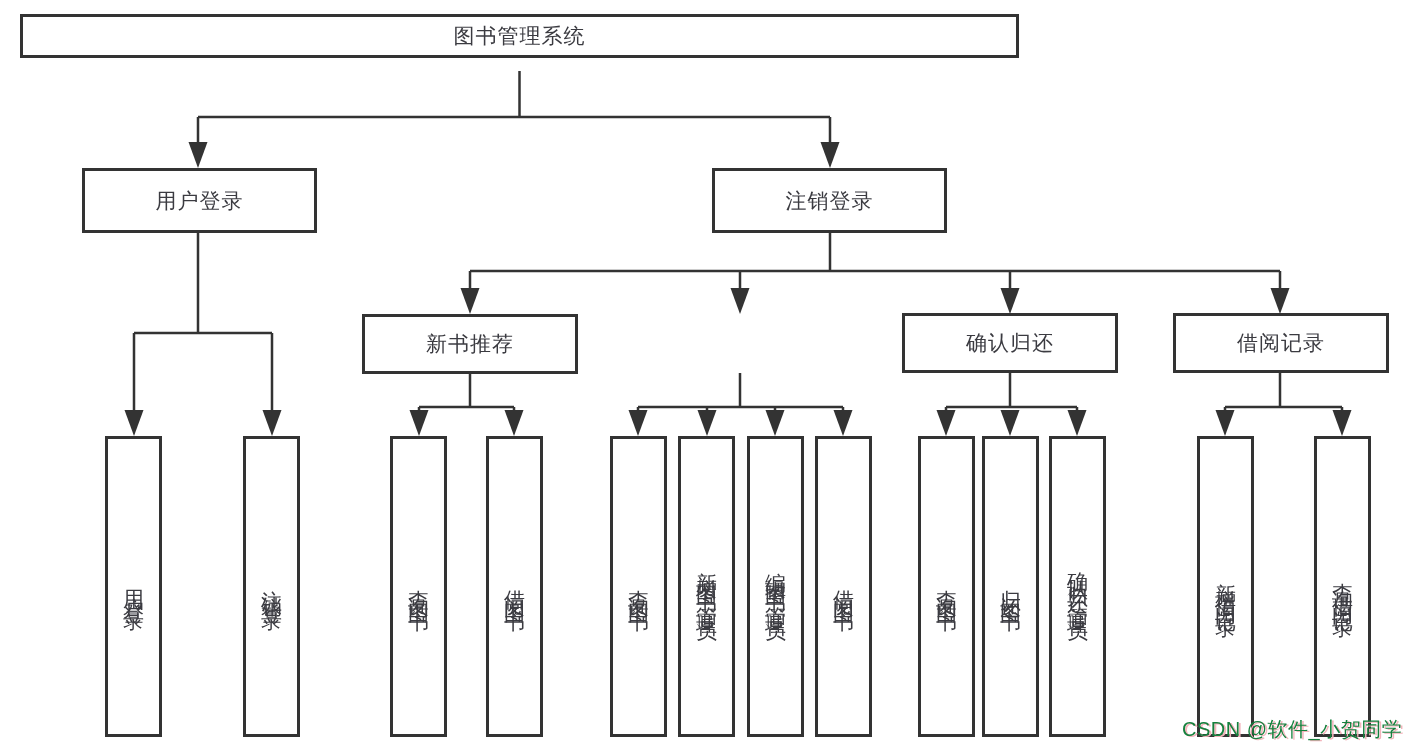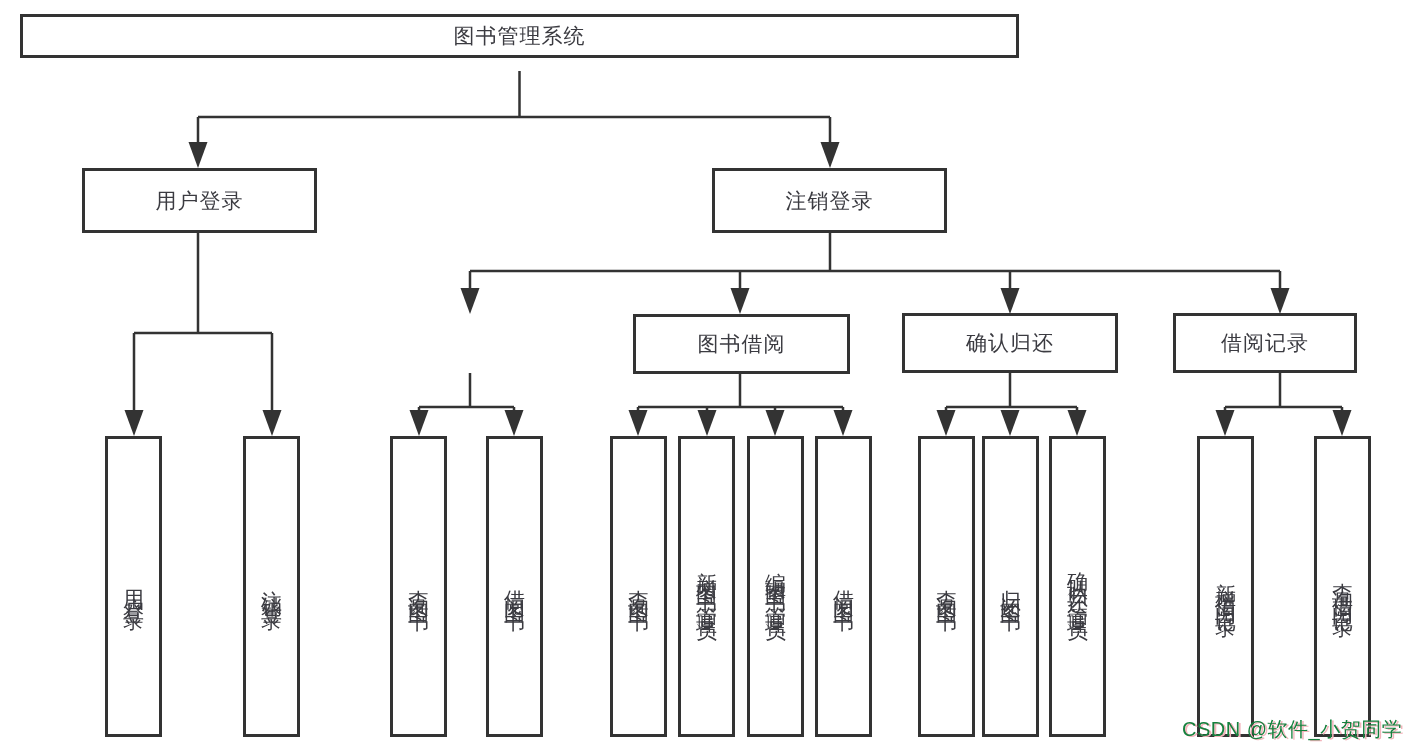--- a/index.html
+++ b/index.html
@@ -21,21 +21,21 @@
   }
   
   .n-root{left:20px;top:14px;width:999px;height:44px;}
   
   .n-user-login{left:82px;top:168px;width:235px;height:65px;}
   .n-book-mgmt{left:712px;top:168px;width:235px;height:65px;}
   
   .n-nbr{left:362px;top:314px;width:216px;height:60px;}
   .n-bb{left:633px;top:314px;width:217px;height:60px;}
   .n-cb{left:902px;top:313px;width:216px;height:60px;}
-  .n-br{left:1173px;top:313px;width:184px;height:60px;}
+  .n-br{left:1173px;top:313px;width:216px;height:60px;}
   
   .leaf{top:436px;width:57px;height:301px;}
   .l1{left:105px;} .l2{left:243px;} .l3{left:390px;} .l4{left:486px;}
   .l5{left:610px;} .l6{left:678px;} .l7{left:747px;} .l8{left:815px;}
   .l9{left:918px;} .l10{left:982px;} .l11{left:1049px;}
   .l12{left:1197px;} .l13{left:1314px;}
   #watermark{
     position:absolute;left:1182px;top:716px;z-index:5;white-space:nowrap;
     font-size:20px;color:#15803d;letter-spacing:0.5px;
     text-shadow:2px 1px 0 #f2b4bb;
@@ -87,21 +87,21 @@
       <polygon points="1215.5,410 1234.5,410 1225,436"></polygon>
       <polygon points="1332.5,410 1351.5,410 1342,436"></polygon>
     </g>
   </svg>
 
   <div class="box n-root">图书管理系统</div>
 
   <div class="box n-user-login">用户登录</div>
   <div class="box n-book-mgmt">注销登录</div>
 
-  <div class="box n-bb">图书借阅</div>
+  <div class="box n-nbr">新书推荐</div>
   <div class="box n-cb">确认归还</div>
   <div class="box n-br">借阅记录</div>
 
   <div class="box leaf l1">
     <span class="vtext">用户登录</span>
   </div>
   <div class="box leaf l2">
     <span class="vtext">注销登录</span>
   </div>
 

